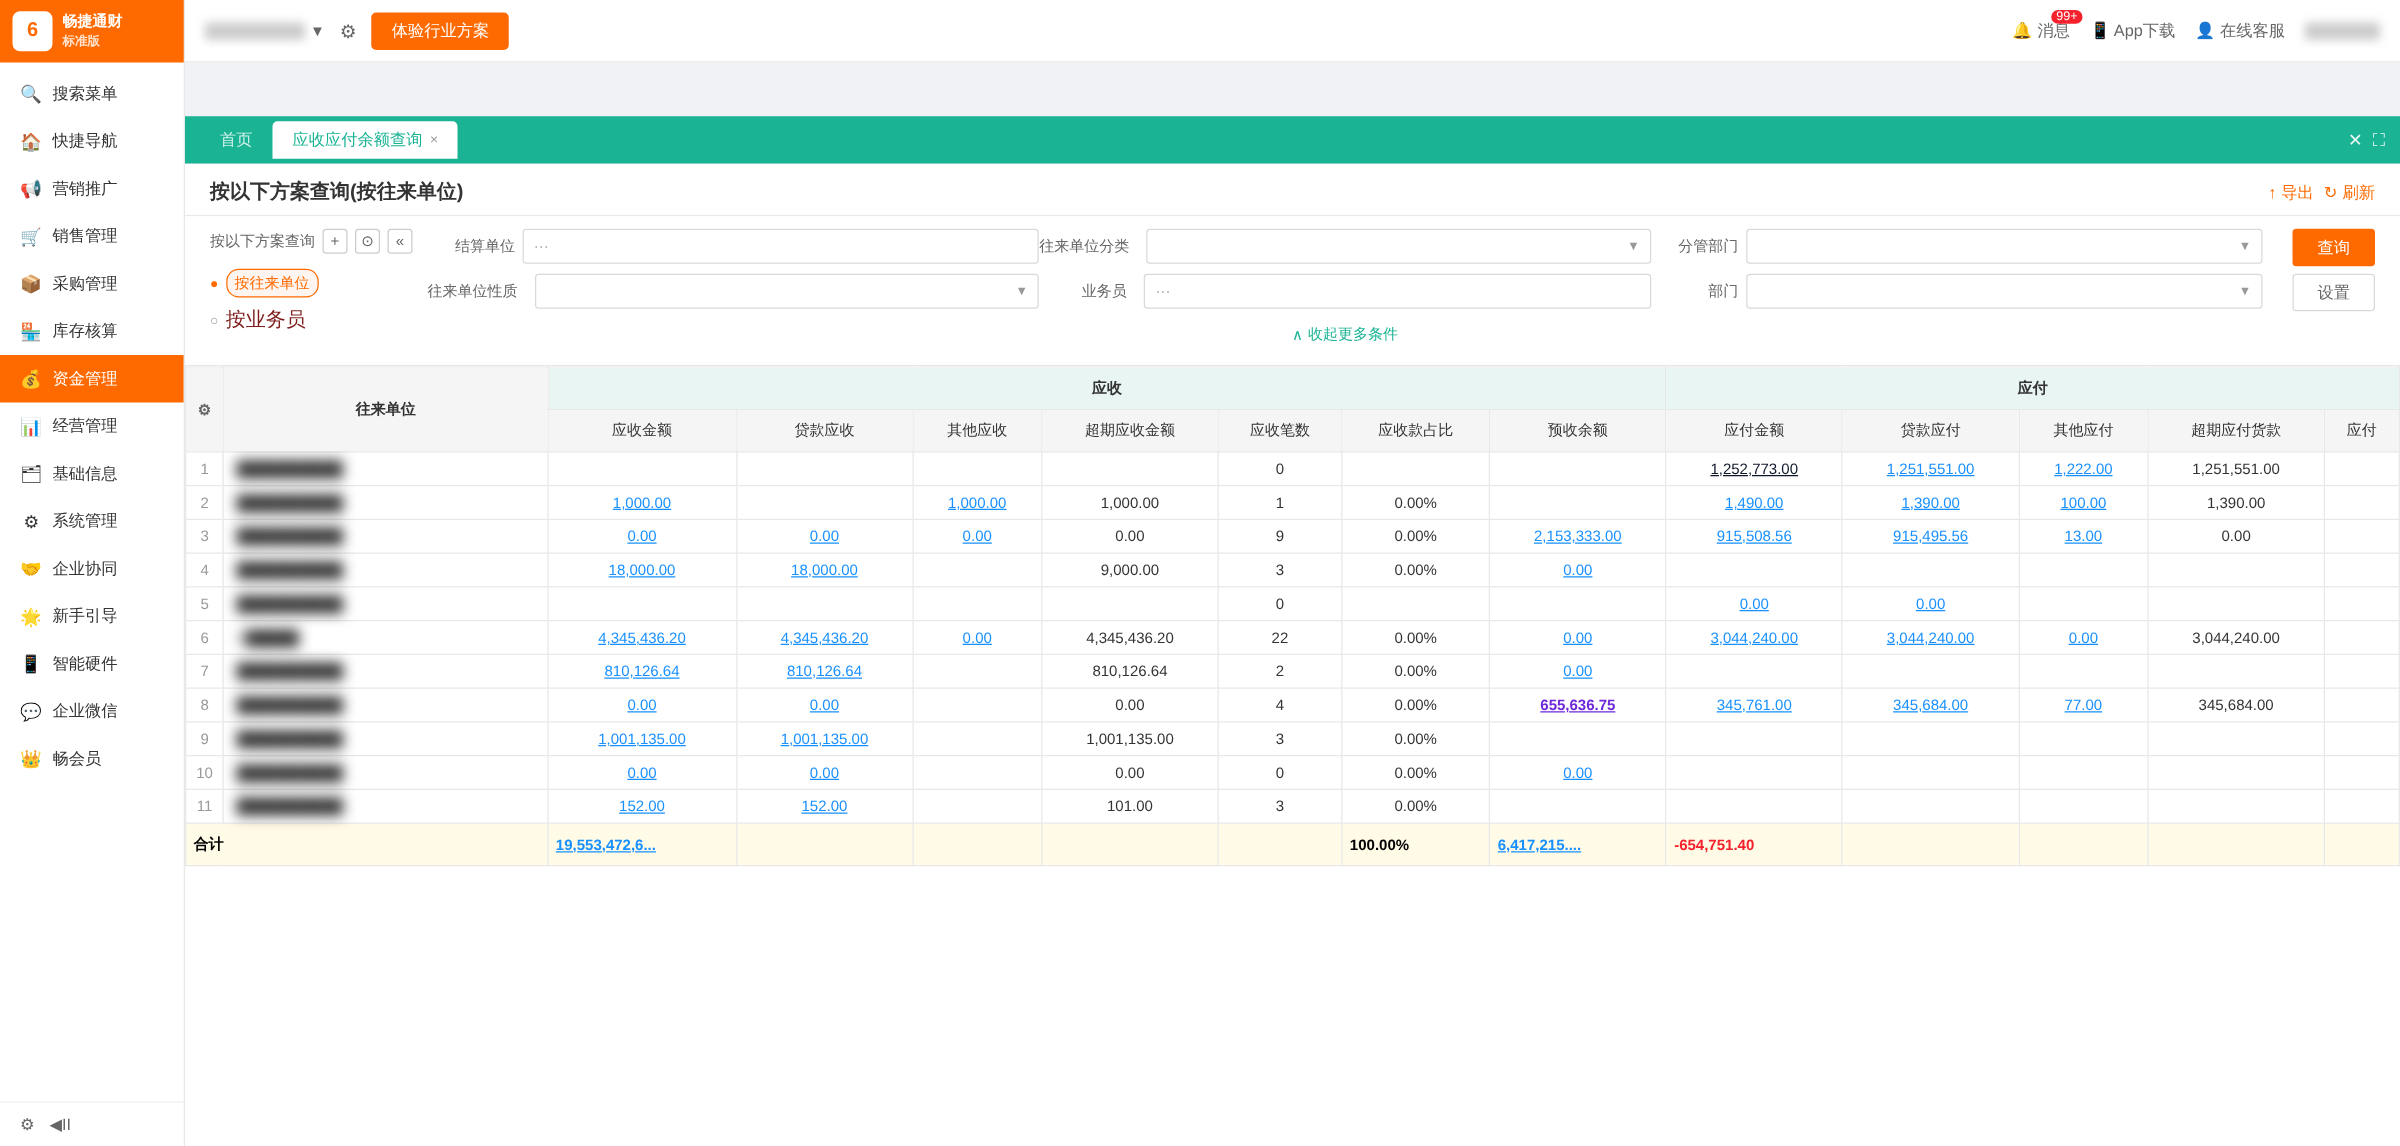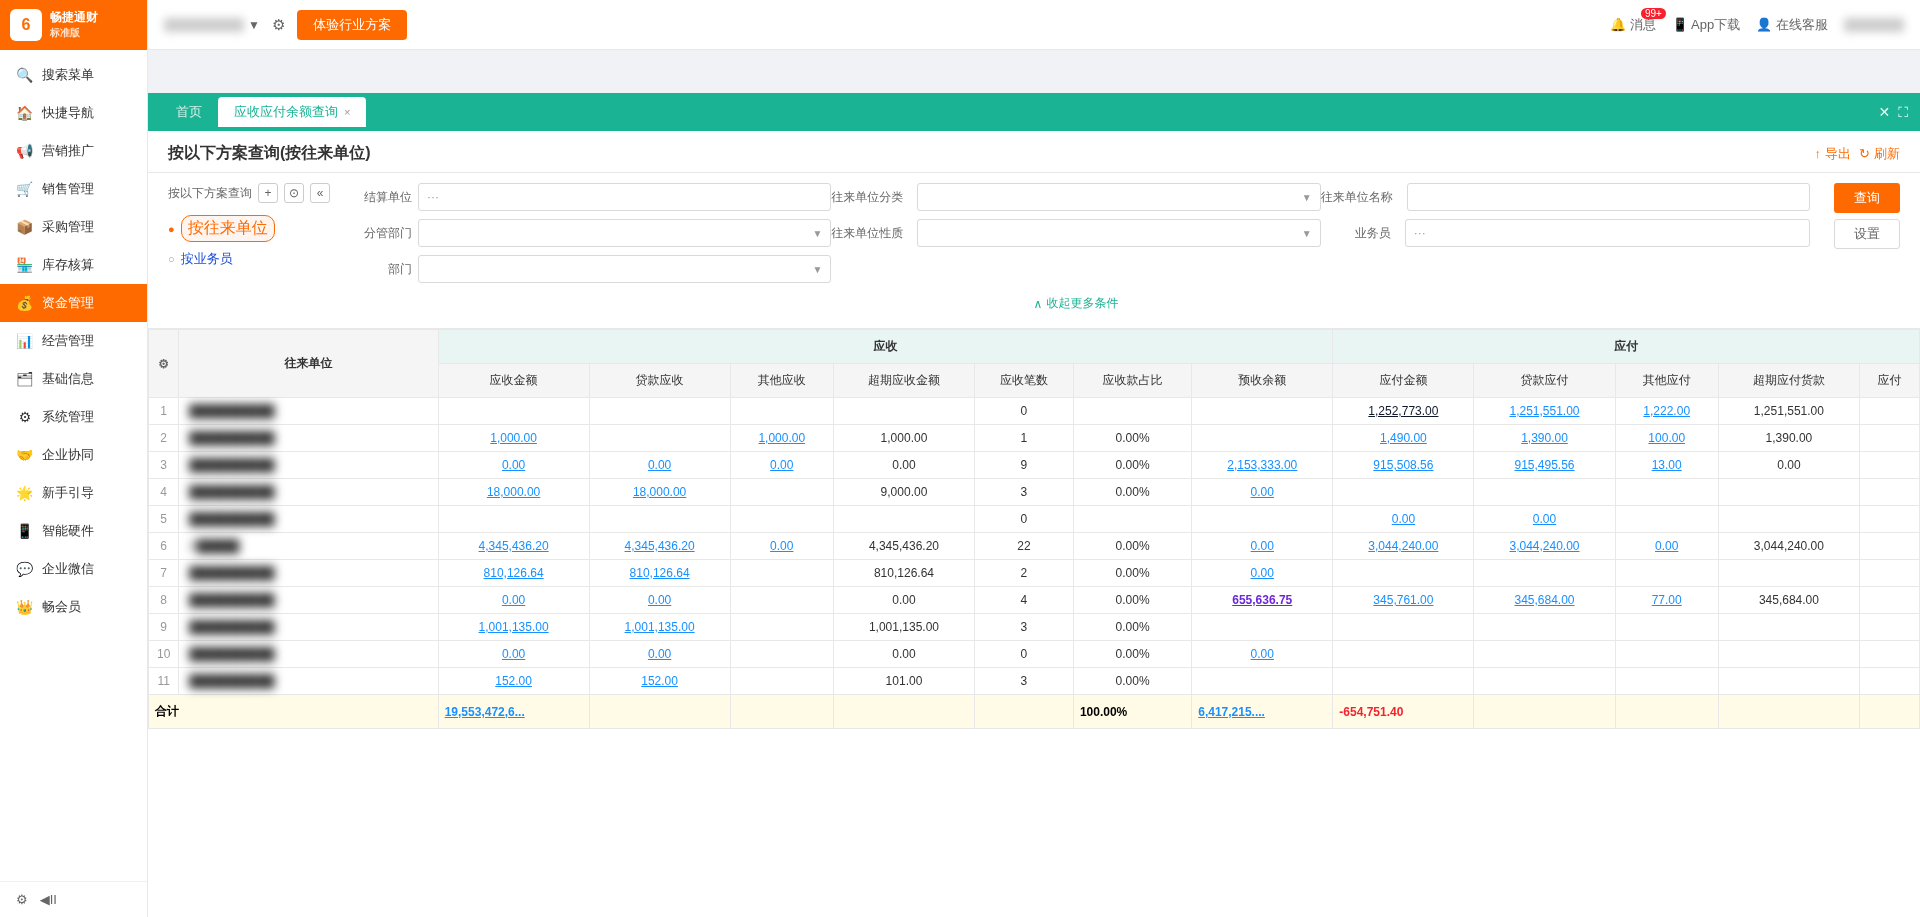--- a/index.html
+++ b/index.html
@@ -214,48 +214,42 @@
 
         <div style="display:flex; flex-direction:column; gap:0; min-width:120px;">
           <div style="display:flex; align-items:center; gap:6px; margin-bottom:8px;">
             <span class="filter-label">按以下方案查询</span>
             <span class="filter-add-btn">+</span>
             <span class="filter-add-btn">⊙</span>
             <span class="filter-add-btn">«</span>
           </div>
           <div style="display:flex; align-items:center; gap:6px; padding:4px 0; cursor:pointer;">
             <span style="color:#ff6a00; font-size:11px;">●</span>
-            <span style="color:#ff6a00; font-size:16px; background:#fff5f0; padding:2px 6px; border-radius:10px; border:1px solid #ff6a00;">按往来单位</span>
+            <span style="color:#ff6a00; font-size:12px; background:#fff5f0; padding:2px 6px; border-radius:10px; border:1px solid #ff6a00;">按往来单位</span>
           </div>
           <div style="display:flex; align-items:center; gap:6px; padding:4px 0; cursor:pointer;">
             <span style="color:#999; font-size:11px;">○</span>
-            <span style="color:#1d4ed8; font-size:13px;">按业务员</span>
+            <span style="color:#7f1d1d; font-size:16px;">按业务员</span>
           </div>
         </div>
 
         <div style="flex:1;">
           <div style="display:grid; grid-template-columns:1fr 1fr 1fr; gap:8px 0; margin-bottom:6px;">
 
             <div class="filter-row">
               <span class="filter-field-label">结算单位</span>
               <div class="filter-input">
                 <span style="color:#999;">···</span>
               </div>
             </div>
             <div class="filter-row">
               <span class="filter-field-label">往来单位分类</span>
               <div class="filter-input" style="margin-left:8px;">
                 <span></span>
                   <span class="filter-select-arrow">▼</span>
-              </div>
-            </div>
-            <div class="filter-row">
-              <span class="filter-field-label">往来单位名称</span>
-              <div class="filter-input" style="margin-left:8px;">
-                <span></span>
               </div>
             </div>
 
             <div class="filter-row">
               <span class="filter-field-label">分管部门</span>
               <div class="filter-input">
                 <span></span>
                   <span class="filter-select-arrow">▼</span>
               </div>
             </div>

